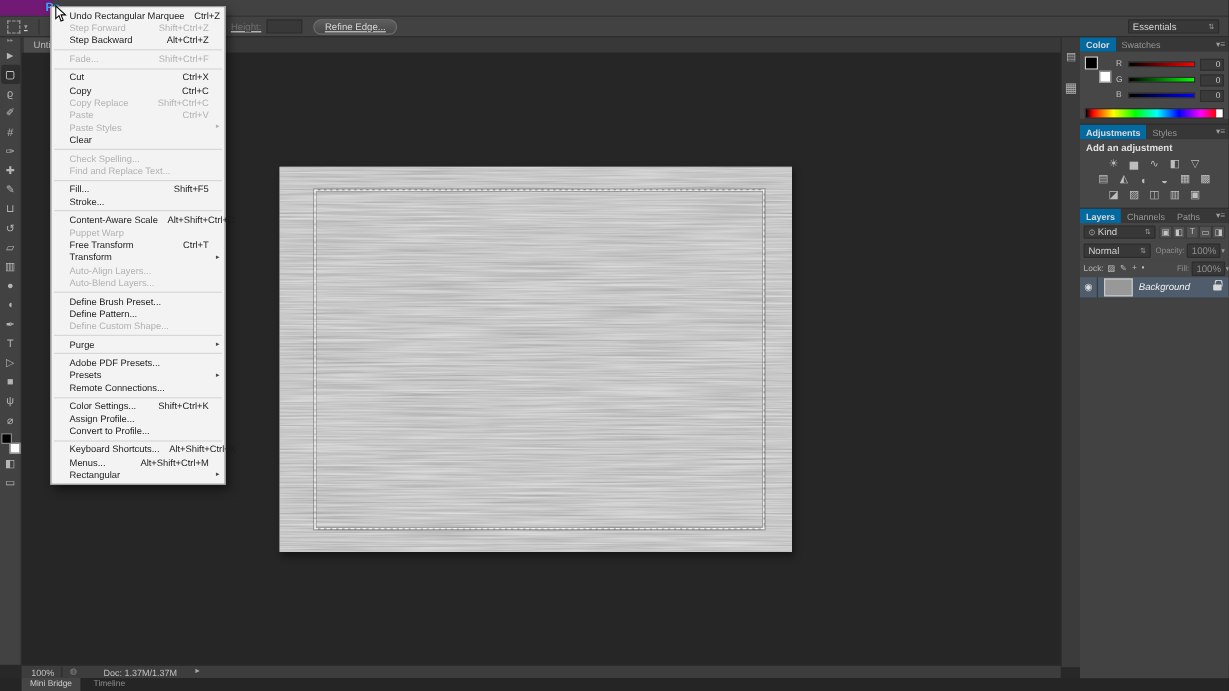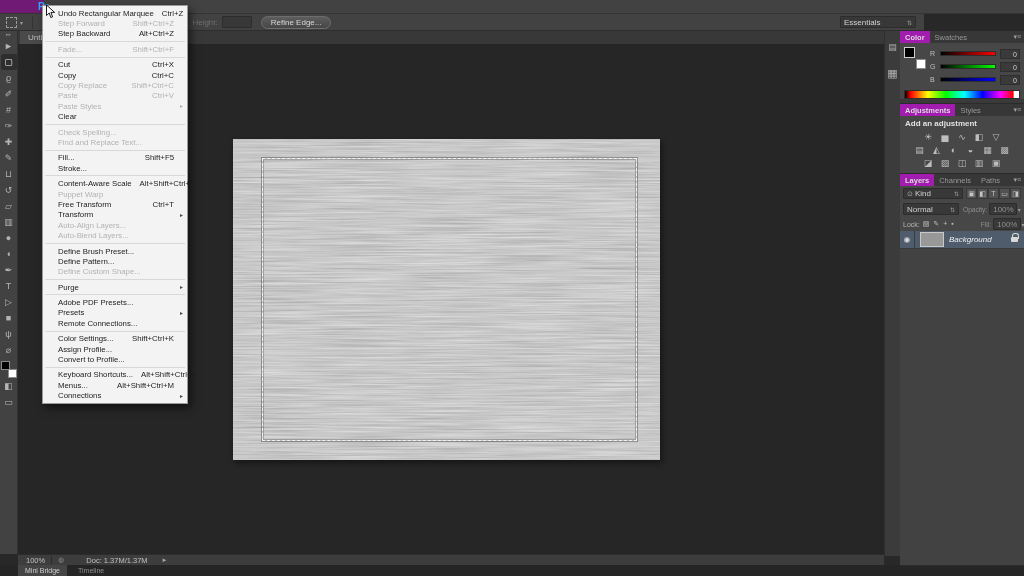--- a/index.html
+++ b/index.html
@@ -11,22 +11,22 @@
   
   .menubar { position:absolute; left:0; top:0; width:1024px; height:14px; background:#424242;
              display:flex; align-items:stretch; border-bottom:1px solid #343434; z-index:5; }
   .pslogo { width:24px; display:flex; align-items:center; justify-content:center;
             color:#31a8ff; font-weight:bold; font-size:10px; background:#701a75;padding-left:44px; }
   .mbitems { display:flex; }
   .mbitem { padding:0 6px; display:flex; align-items:center; font-size:9px; color:#d4d4d4; }
   .mbitem.active { background:#2b2b2b; }
 
   
-  .optionsbar { position:absolute; left:0; top:14px; width:924px; height:17px; background:#424242;
-                border-bottom:1px solid #2d2d2d; display:flex; align-items:center; z-index:4; }
+  .optionsbar { position:absolute; left:0; top:14px; width:1024px; height:17px; background:#424242;
+                border-bottom:1px solid #2d2d2d; display:flex; align-items:center; z-index:4;text-decoration:underline; }
   .toolpreset { width:11px; height:11px; border:1px dashed #9a9a9a; margin:0 3px 0 6px; }
   .obdd { color:#9a9a9a; font-size:6px; margin-right:4px; }
   .obsep { width:1px; height:13px; background:#333; margin:0 5px; }
   .oblabel { font-size:8px; color:#bdbdbd; margin:0 4px; }
   .oblabel.dis, .dis { color:#6f6f6f; }
   .combo { background:#383838; border:1px solid #2c2c2c; border-radius:1px; height:12px;
            display:inline-flex; align-items:center; padding:0 3px; font-size:8px; color:#d2d2d2; }
   .combo .dd { margin-left:auto; padding-left:4px; font-size:6px; color:#9a9a9a; }
   .ob-style { width:50px; }
   .ob-dim { width:30px; }
@@ -79,21 +79,21 @@
               border-left:1px solid #2e2e2e; display:flex; flex-direction:column; align-items:center; }
   .dockicon { width:12px; height:12px; margin-top:10px; color:#b0b0b0; font-size:9px;
               display:flex; align-items:center; justify-content:center; }
   .dockicon.big { height:20px; font-size:11px; }
 
   
   .panels { position:absolute; left:900px; top:31px; width:124px; height:525px; background:#3a3a3a; }
   .panel { border-bottom:1px solid #2b2b2b; }
   .ptabs { height:12px; background:#373737; display:flex; align-items:stretch; }
   .ptab { padding:0 5px; display:flex; align-items:center; font-size:7.5px; color:#979797; }
-  .ptab.active { background:#a21caf; color:#dadada; font-weight:bold; }
+  .ptab.active { background:#0369a1; color:#dadada; font-weight:bold; }
   .pmenu { margin-left:auto; color:#9f9f9f; font-size:7px; display:flex; align-items:center; padding-right:3px; }
   .pbody { background:#474747; }
 
   
   .colorbody { display:flex; padding:4px 4px 2px 4px; }
   .fgbg { position:relative; width:22px; height:22px; margin-right:4px; flex:none; }
   .fgbg .bgsw { width:10px; height:10px; }
   .fgbg .fgsw { width:11px; height:11px; border-color:#cfcfcf; }
   .sliders { flex:1; }
   .chrow { display:flex; align-items:center; height:13px; }
@@ -531,21 +531,21 @@
       <div class="msep"></div>
       <div class="mitem">
         <span class="mlabel">Keyboard Shortcuts...</span>
         <span class="mshort">Alt+Shift+Ctrl+K</span>
       </div>
       <div class="mitem">
         <span class="mlabel">Menus...</span>
         <span class="mshort">Alt+Shift+Ctrl+M</span>
       </div>
       <div class="mitem">
-        <span class="mlabel">Connections</span>
+        <span class="mlabel">Rectangular</span>
         <span class="mshort"></span>
         <span class="msub">►</span>
       </div>
     </div>
 
   <div class="cursor">
     <svg width="11" height="15" viewBox="0 0 11 15">
       <path d="M1.5 1 L1.5 11.5 L4.2 9 L5.8 13.5 L7.6 12.8 L5.9 8.4 L9.6 8.4 Z" fill="#ffffff" stroke="#000000" stroke-width="0.9"></path>
     </svg>
   </div>

